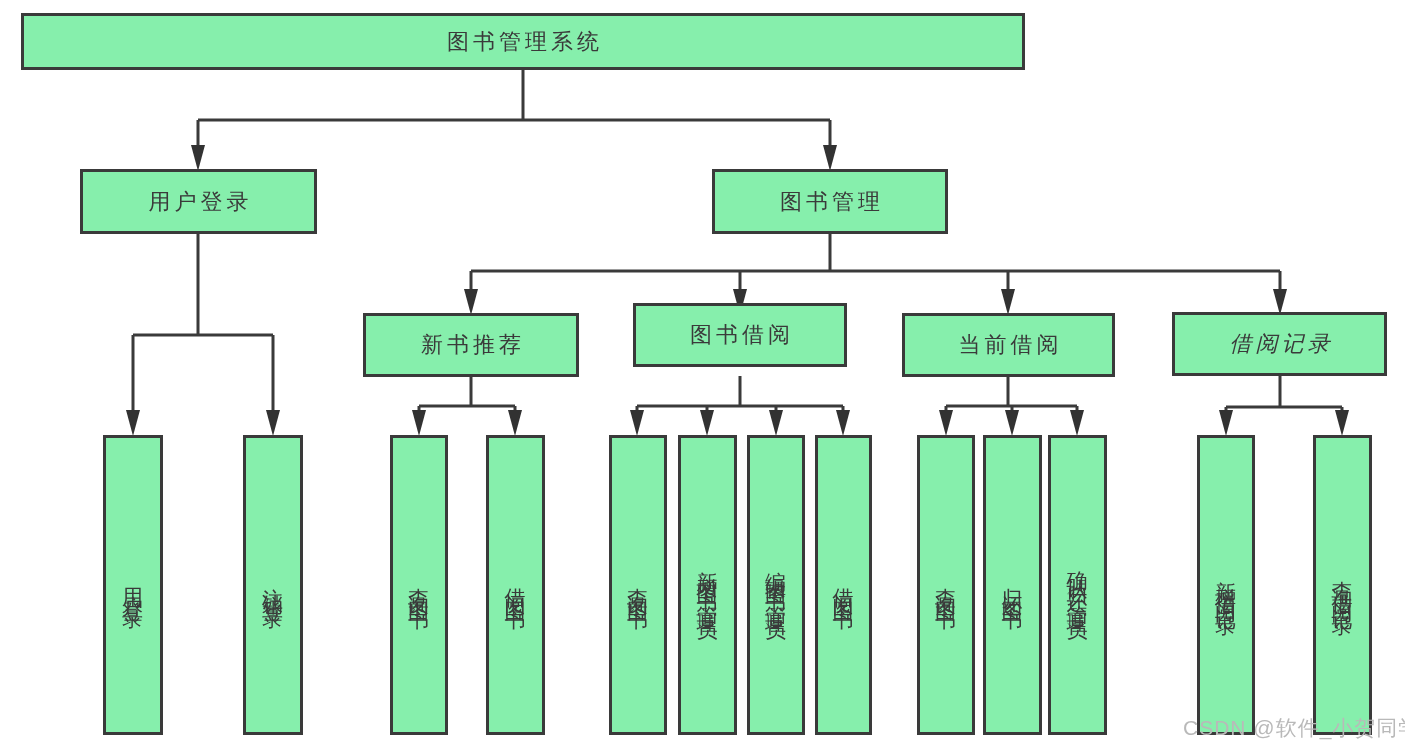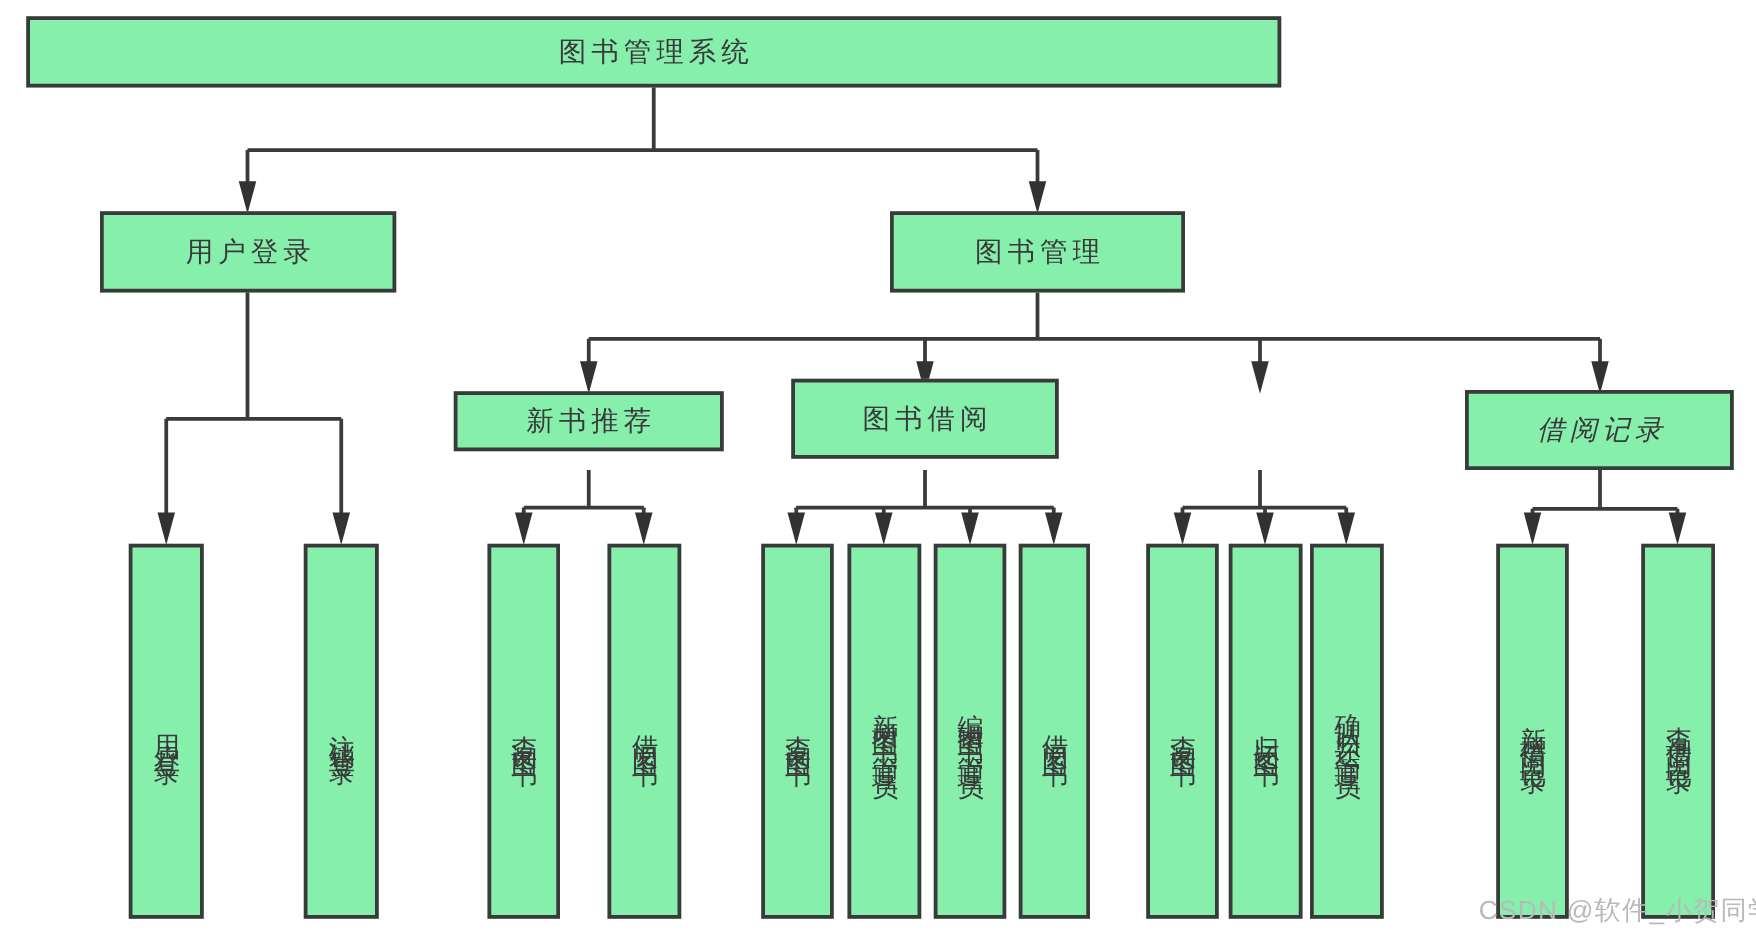--- a/index.html
+++ b/index.html
@@ -93,25 +93,28 @@
     <span class="lbl">图书管理系统</span>
   </div>
 
   <div class="node h-node" style="left:80px;top:169px;width:237px;height:65px;">
     <span class="lbl">用户登录</span>
   </div>
   <div class="node h-node" style="left:712px;top:169px;width:236px;height:65px;">
     <span class="lbl">图书管理</span>
   </div>
 
-  <div class="node h-node" style="left:363px;top:313px;width:216px;height:48px;">
+  <div class="node h-node" style="left:363px;top:313px;width:216px;height:64px;">
     <span class="lbl">新书推荐</span>
   </div>
   <div class="node h-node" style="left:633px;top:303px;width:214px;height:64px;">
     <span class="lbl">图书借阅</span>
+  </div>
+  <div class="node h-node" style="left:902px;top:313px;width:213px;height:64px;">
+    <span class="lbl">当前借阅</span>
   </div>
   <div class="node h-node" style="left:1172px;top:312px;width:215px;height:64px;font-style:italic;">
     <span class="lbl">借阅记录</span>
   </div>
 
   <div class="node v-node" style="left:103px;top:435px;width:60px;height:300px;">
     <span class="lbl">用户登录</span>
   </div>
   <div class="node v-node" style="left:243px;top:435px;width:60px;height:300px;">
     <span class="lbl">注销登录</span>

